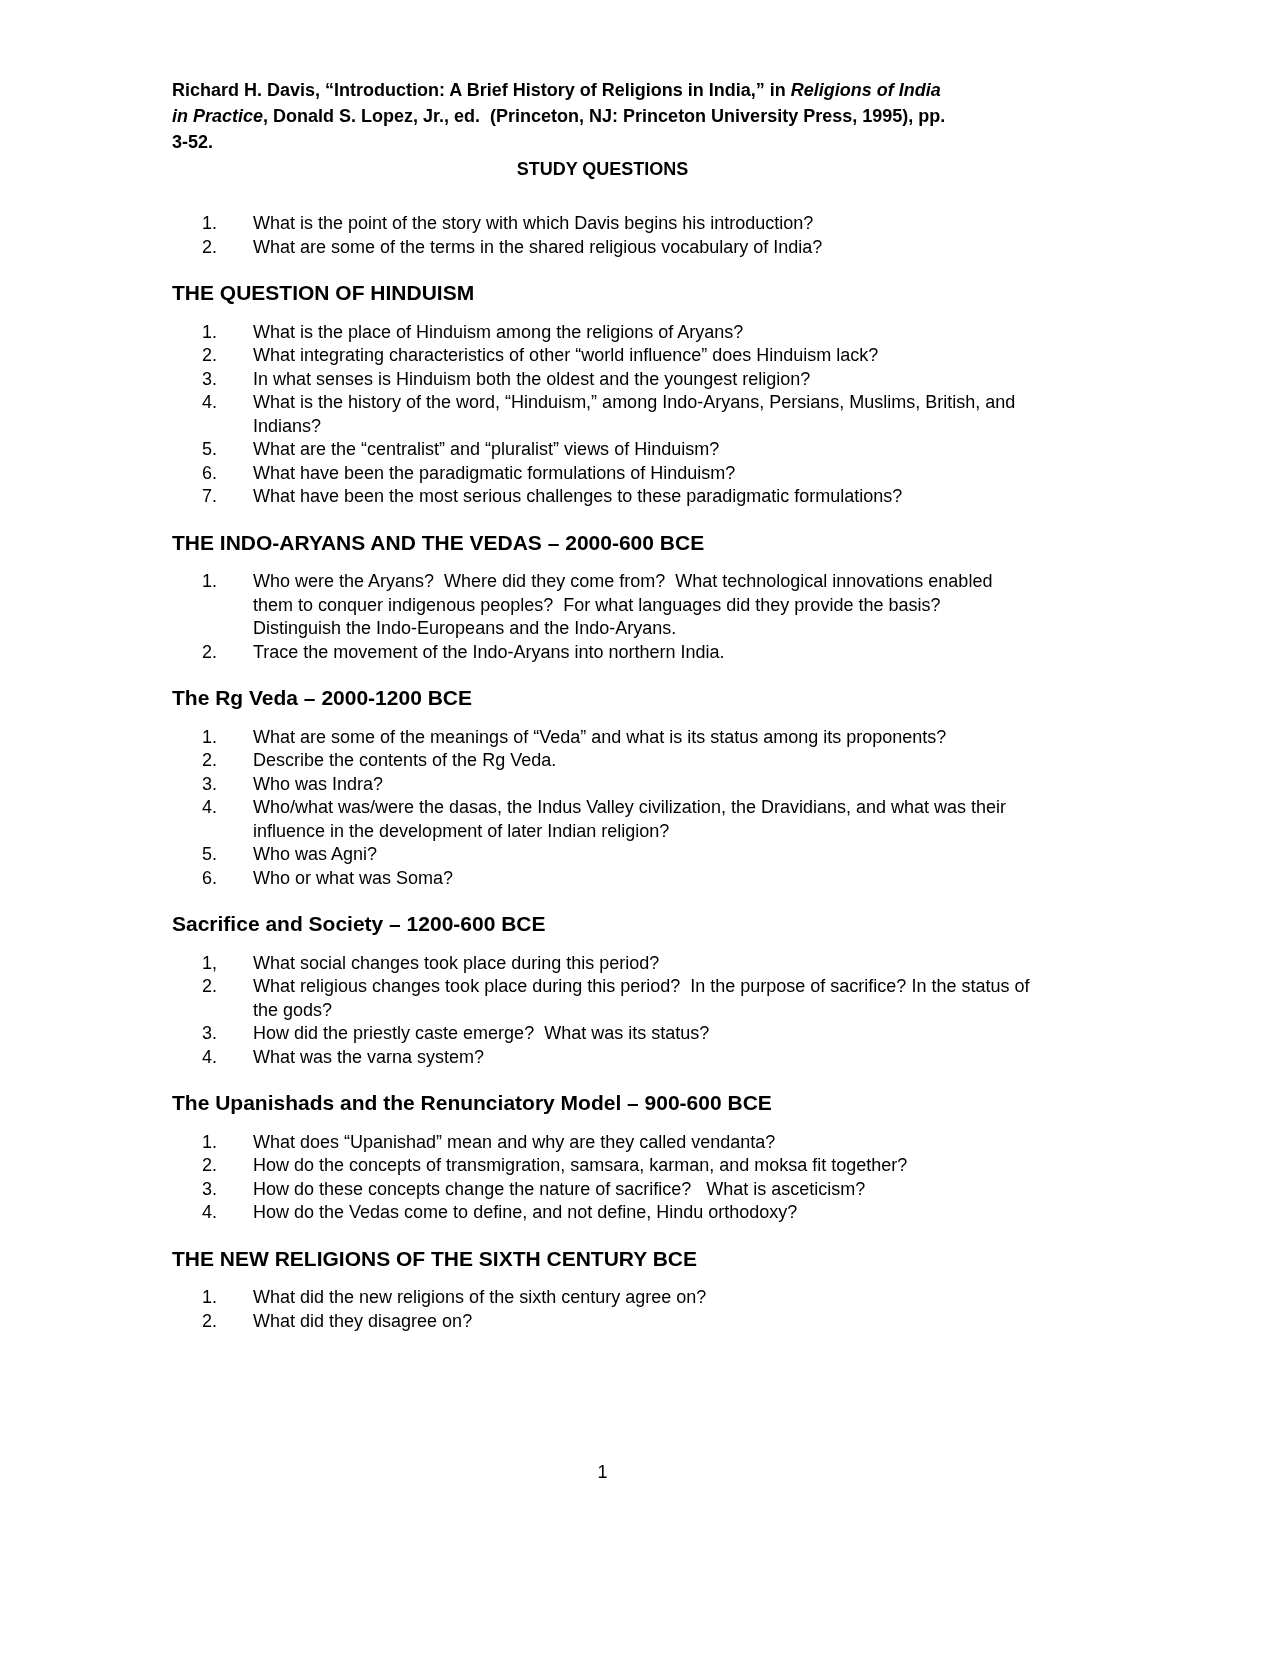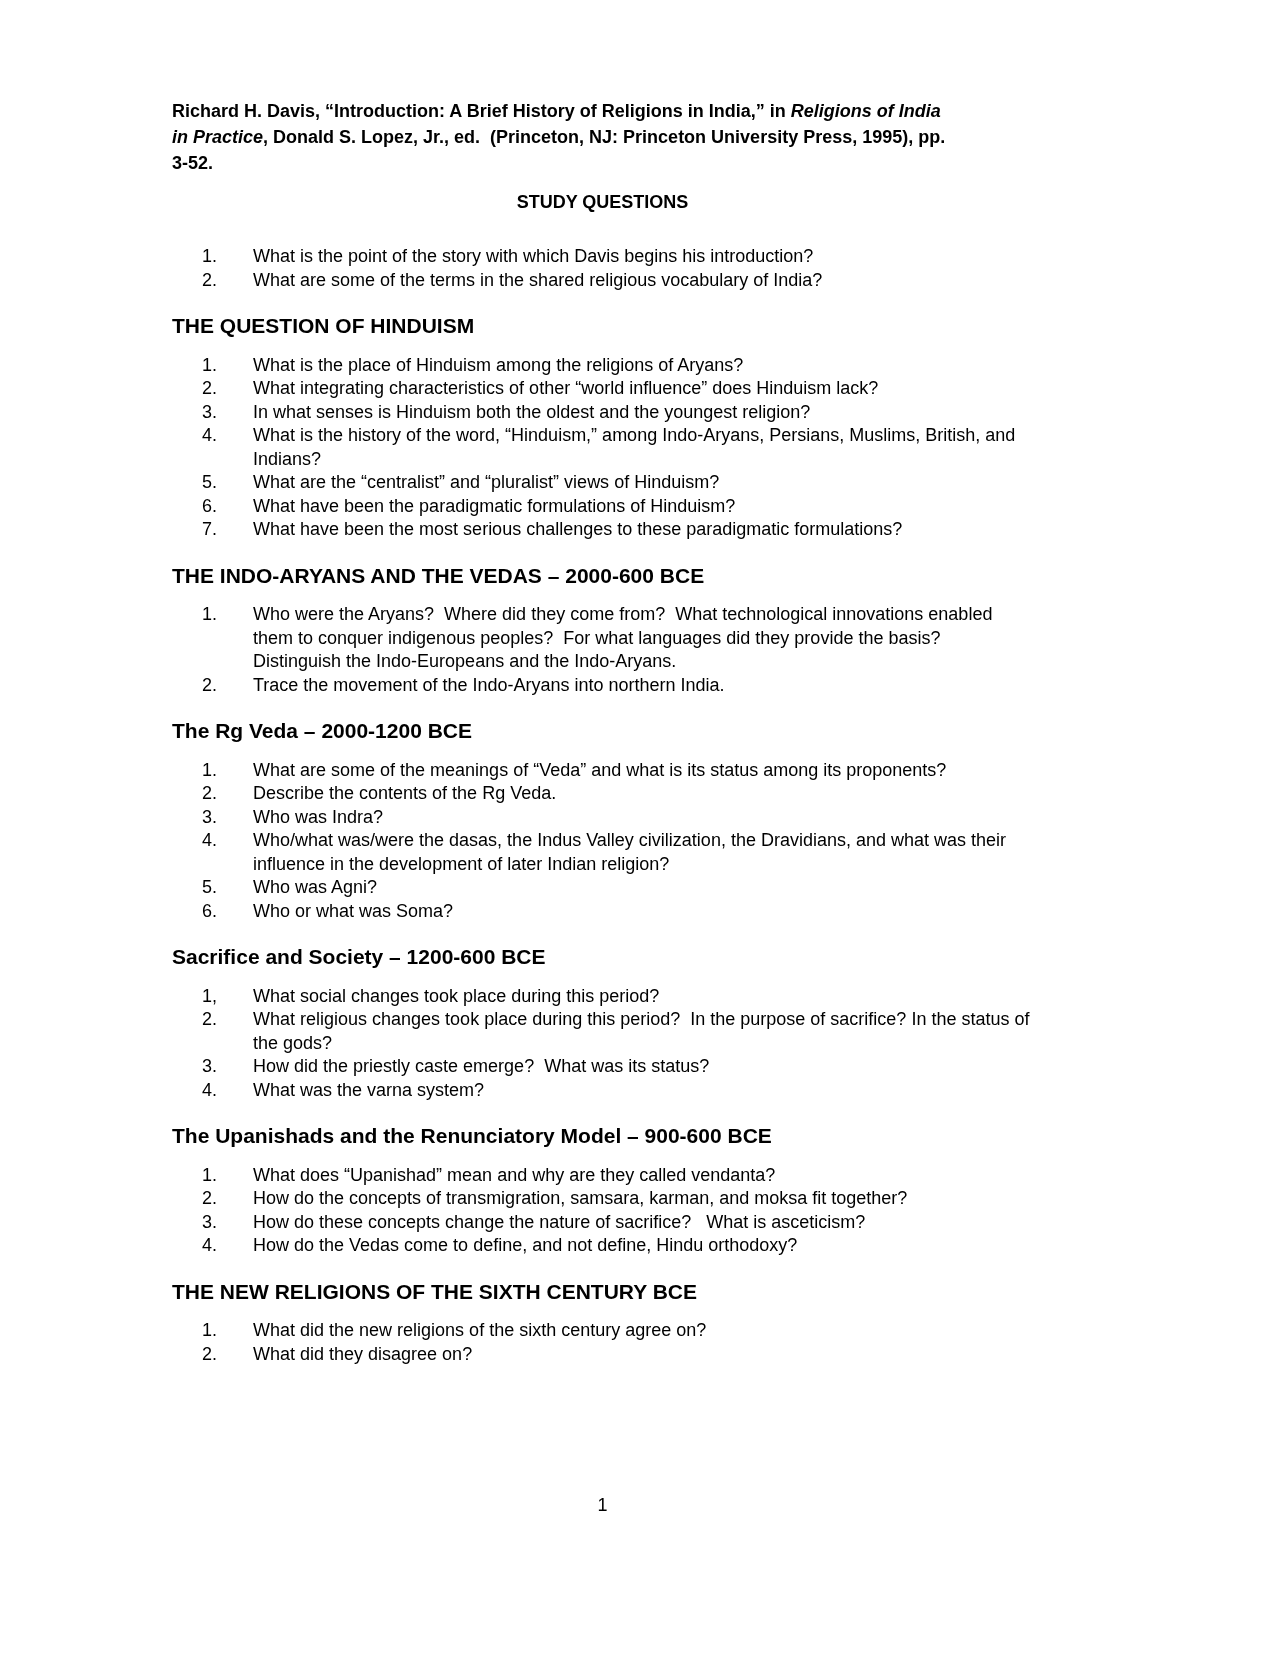--- a/index.html
+++ b/index.html
@@ -5,36 +5,36 @@
   html, body { margin: 0; padding: 0; background: #ffffff; }
   .page {
     position: relative;
     width: 1280px;
     height: 1656px;
     background: #ffffff;
     color: #000000;
     font-family: "Liberation Sans", "DejaVu Sans", sans-serif;
     font-size: 18px;
     box-sizing: border-box;
-    padding-top: 98px;
+    padding-top: 77px;
     overflow: hidden;
   }
   .content { margin-left: 172px; width: 880px; }
   .citation {
     margin: 0;
     width: 960px;
     font-weight: bold;
     font-size: 18px;
     line-height: 26px;
     white-space: pre-wrap;
   }
   .citation .it { font-style: italic; }
   .doc-title {
     width: 861px;
-    margin: 13px 0 0 0;
+    margin: 1px 0 0 0;
     font-size: 18px;
     font-weight: bold;
     text-align: center;
     line-height: 26px;
   }
   .section-heading {
     margin: 22px 0 0 0;
     font-weight: bold;
     font-size: 21px;
     line-height: 23.5px;

